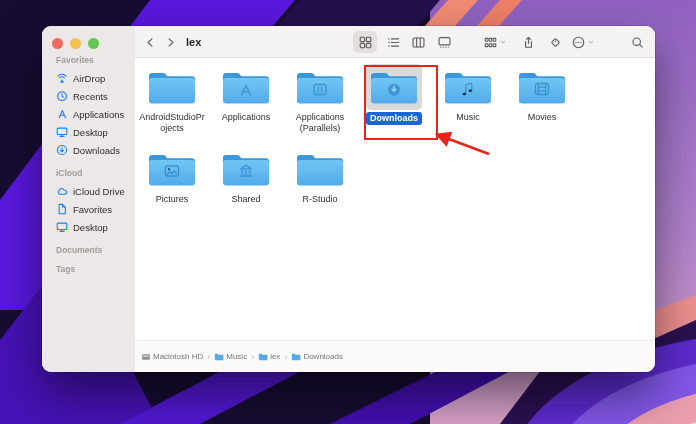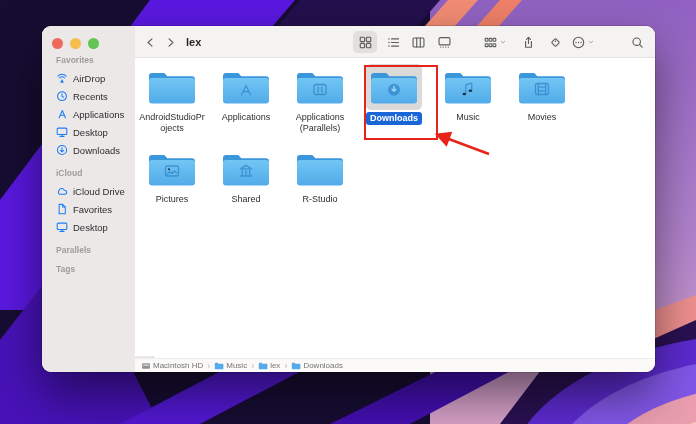--- a/index.html
+++ b/index.html
@@ -33,21 +33,21 @@
   #content { position:absolute; left:93px; top:32px; width:520px; height:298px; background:#ffffff; }
   .folder-row { position:absolute; left:0; display:grid; grid-template-columns:repeat(6,74px); }
   #row1 { top:6px; } #row2 { top:88px; }
   .folder-item { width:74px; display:flex; flex-direction:column; align-items:center; }
   .folder-iconbox { width:56px; height:46px; display:flex; align-items:center; justify-content:center; border-radius:5px; }
   .folder-item.selected .folder-iconbox { background:#dcdad9; }
   .folder-label { margin-top:2px; font-size:9px; line-height:10.5px; color:#2e2e2e; text-align:center; max-width:72px; overflow-wrap:anywhere; padding:0 2px; border-radius:3px; }
   .folder-item.selected .folder-label { background:#1a66d9; color:#fff; font-weight:600; padding:1px 4px; }
 
   
-  #pathbar { position:absolute; left:93px; bottom:0; width:520px; height:14px; background:#fbfaf9; border-top:1px solid #ececea;
+  #pathbar { position:absolute; left:93px; bottom:0; width:520px; height:32px; background:#fbfaf9; border-top:1px solid #ececea;
     display:flex; align-items:center; padding-left:6px; gap:3px; font-size:8px; color:#757575; }
   .path-item { display:flex; align-items:center; gap:2px; }
   .path-sep { color:#b3b3b3; font-size:9px; margin:0 1px; }
 
   
   #annotation { position:absolute; inset:0; pointer-events:none; }
   #red-box { position:absolute; left:322px; top:39px; width:74px; height:75px; border:2px solid #e8241a; }
 </style>
 </head>
 <body>
@@ -156,21 +156,21 @@
         </div>
         <div class="sb-item">
           <span style="color: rgb(26, 126, 245); display: inline-flex; align-items: center;">
             <svg width="12" height="12" viewBox="0 0 16 16" fill="none" stroke="currentColor" stroke-width="1.4" stroke-linecap="round" stroke-linejoin="round">
               <rect x="1.6" y="2.8" width="12.8" height="8.6" rx="1.3"></rect>
               <path d="M8 11.4v2M5.2 13.8h5.6"></path>
             </svg>
           </span>
           <span>Desktop</span>
         </div>
-        <div class="sb-title">Parallels</div>
+        <div class="sb-title">Documents</div>
         <div class="sb-title">Tags</div>
       </div>
 
     <div id="toolbar">
       <div id="win-title">lex</div>
 
     <div class="tb" style="left: 4px; width: 22px;">
           <span style="color: rgb(93, 93, 93); display: inline-flex; align-items: center;">
             <svg width="13" height="13" viewBox="0 0 16 16" fill="none" stroke="currentColor" stroke-width="1.4" stroke-linecap="round" stroke-linejoin="round">
               <path d="M9.8 3.5 5 8l4.8 4.5"></path>

